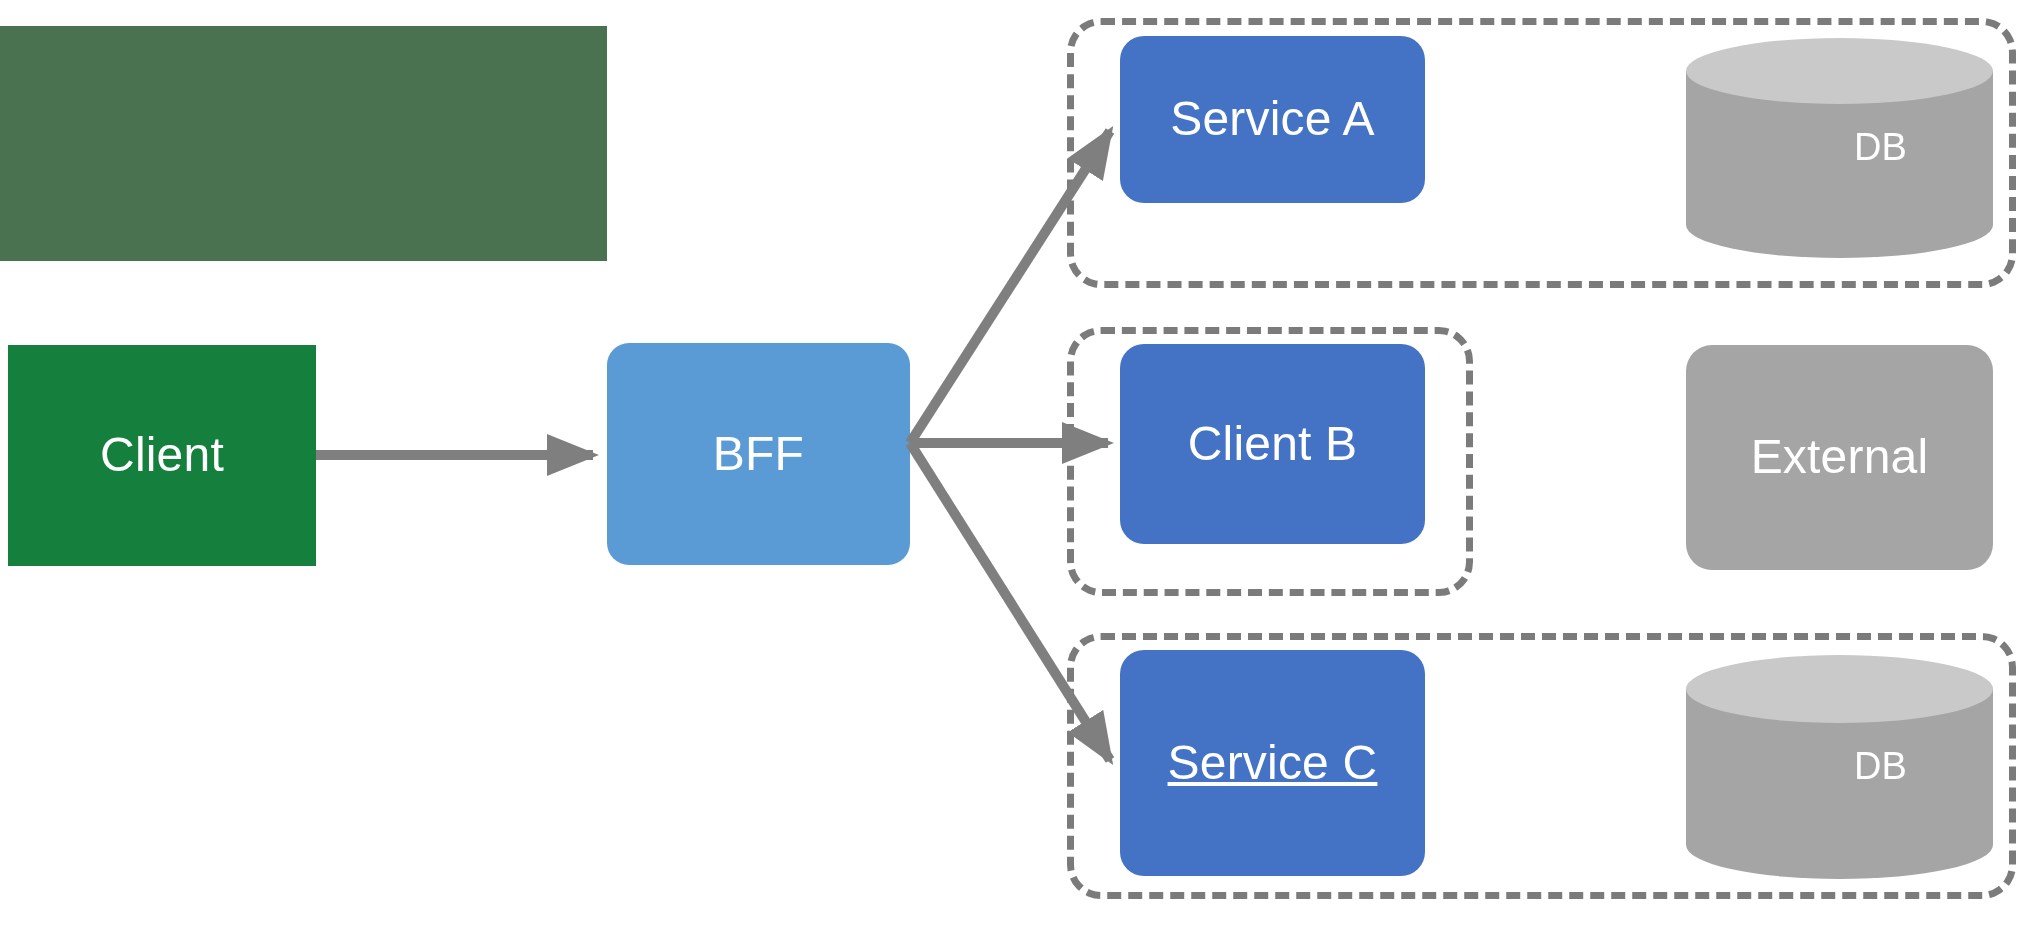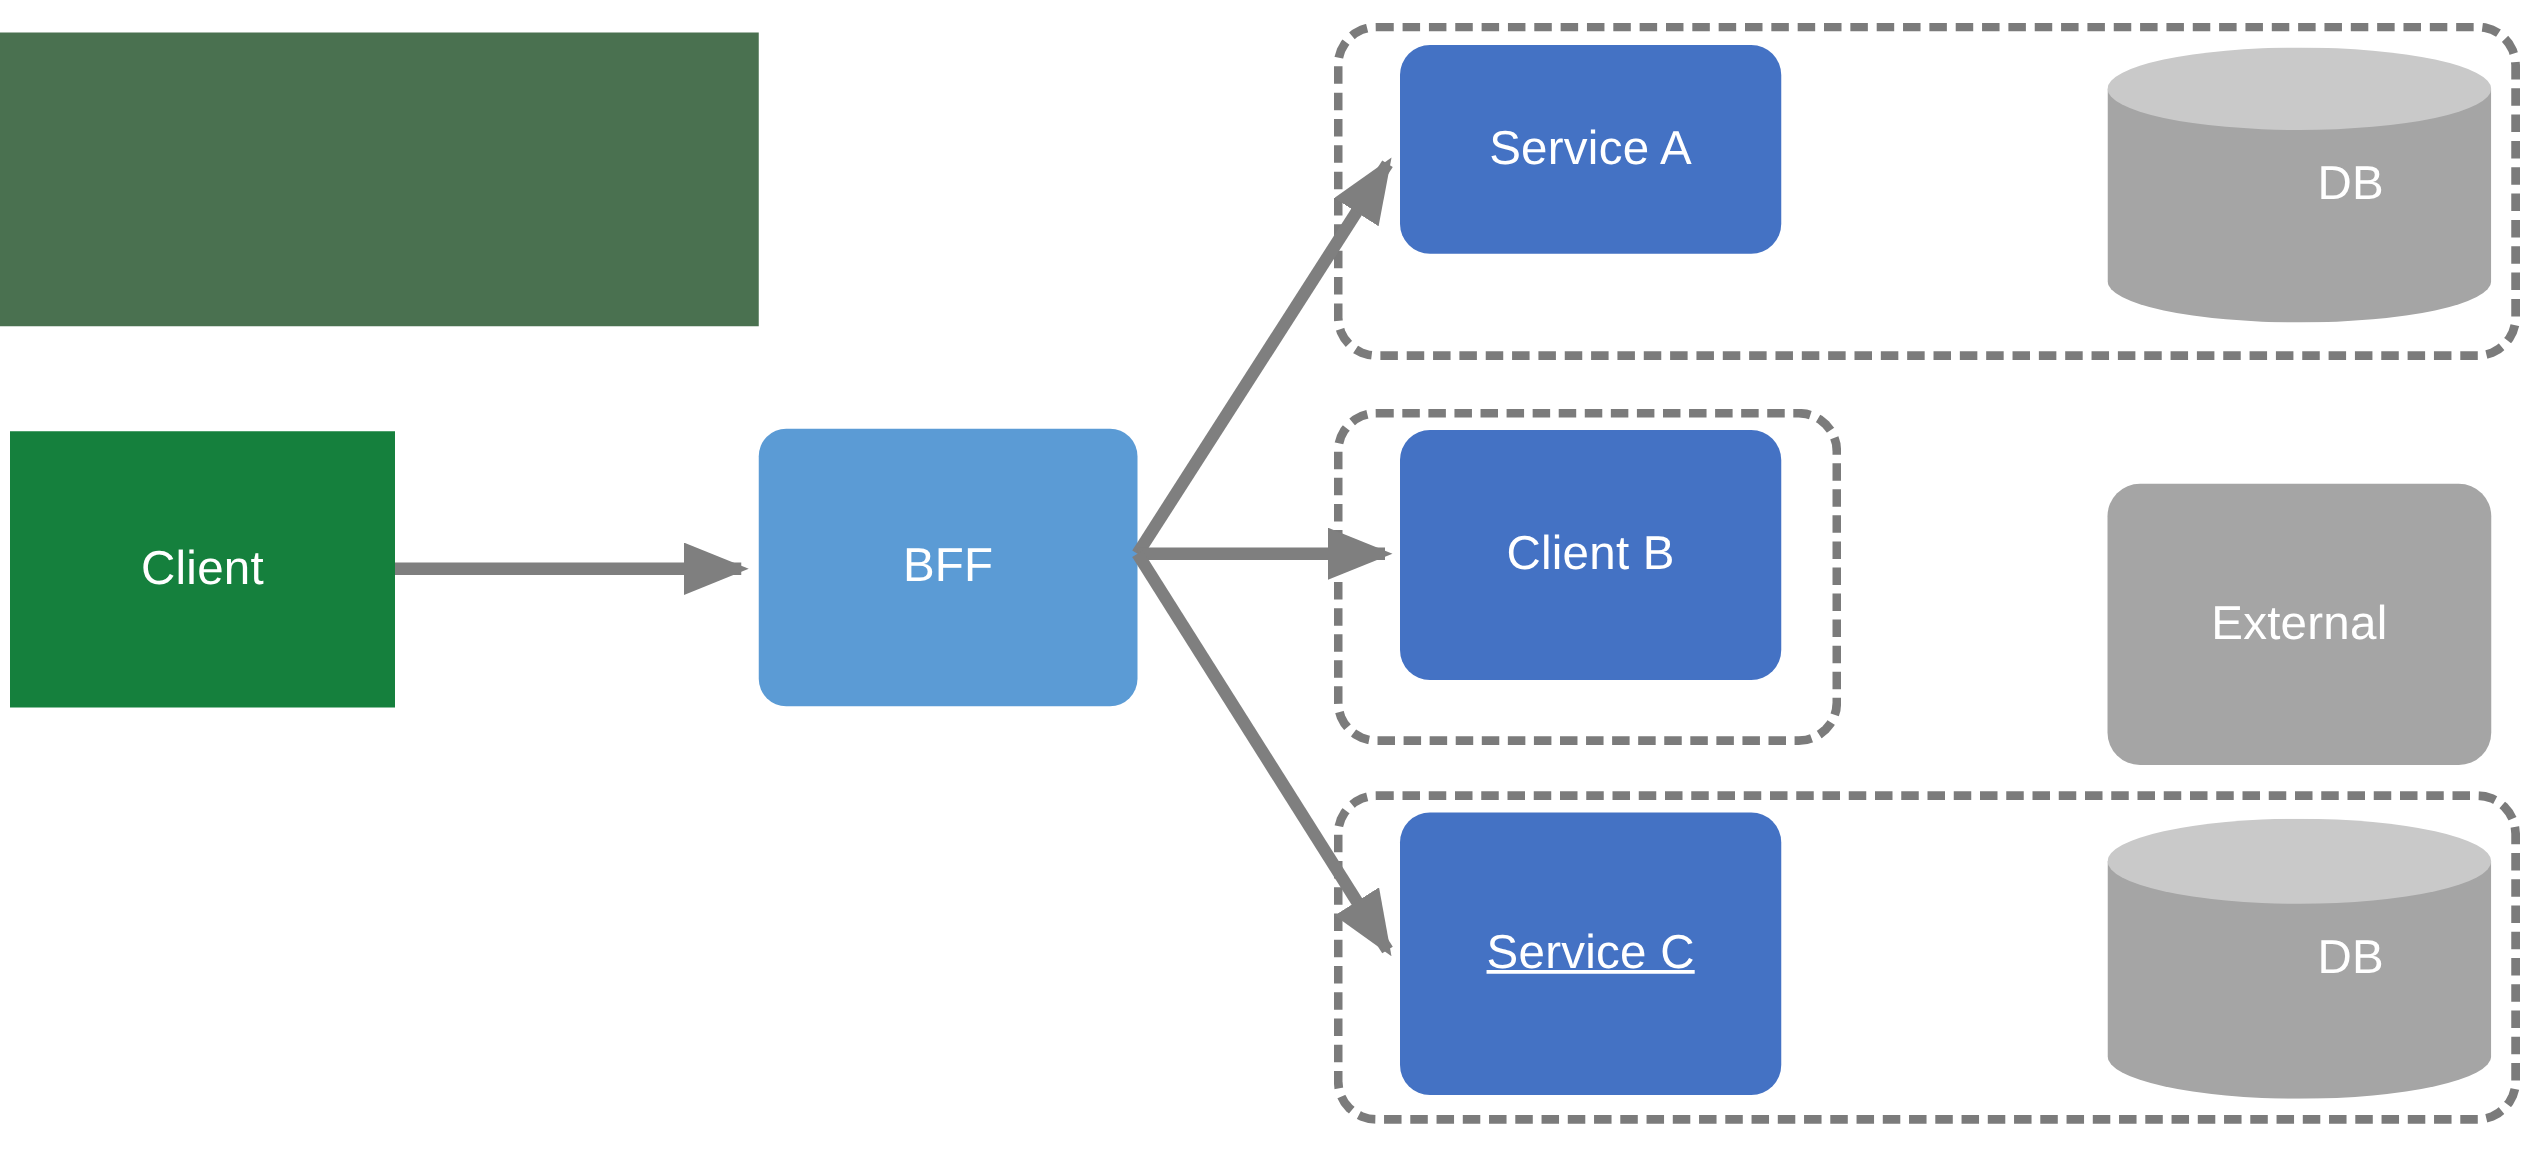--- a/index.html
+++ b/index.html
@@ -16,21 +16,21 @@
     height: 927px;
     background: #ffffff;
     overflow: hidden;
   }
   .node {
     position: absolute;
     display: flex;
     align-items: center;
     justify-content: center;
     color: #ffffff;
-    font-size: 38px;
+    font-size: 48px;
     font-weight: 400;
     letter-spacing: 0.2px;
     text-align: center;
     line-height: 1.1;
     box-sizing: border-box;
   }
   .green-block {
     position: absolute;
     background: #4A7150;
   }
@@ -113,21 +113,21 @@
   </div>
 
   <div class="db-cyl" style="left:1686px; top:38px; width:307px; height:220px;">
     <svg width="307" height="220" viewBox="0 0 307 220">
       <path d="M0,33 L0,187 A153.5,33 0 0 0 307,187 L307,33 Z" fill="#A5A5A5"></path>
       <ellipse cx="153.5" cy="33" rx="153.5" ry="33" fill="#C9C9C9"></ellipse>
     </svg>
     <div class="db-label" style="top:88px;">DB</div>
   </div>
 
-  <div class="node external-box" style="left:1686px; top:345px; width:307px; height:225px;margin-top:42px;">
+  <div class="node external-box" style="left:1686px; top:345px; width:307px; height:225px;">
     <span>External</span>
   </div>
 
   <div class="db-cyl" style="left:1686px; top:655px; width:307px; height:224px;">
     <svg width="307" height="224" viewBox="0 0 307 224">
       <path d="M0,34 L0,190 A153.5,34 0 0 0 307,190 L307,34 Z" fill="#A5A5A5"></path>
       <ellipse cx="153.5" cy="34" rx="153.5" ry="34" fill="#C9C9C9"></ellipse>
     </svg>
     <div class="db-label" style="top:90px;">DB</div>
   </div>

